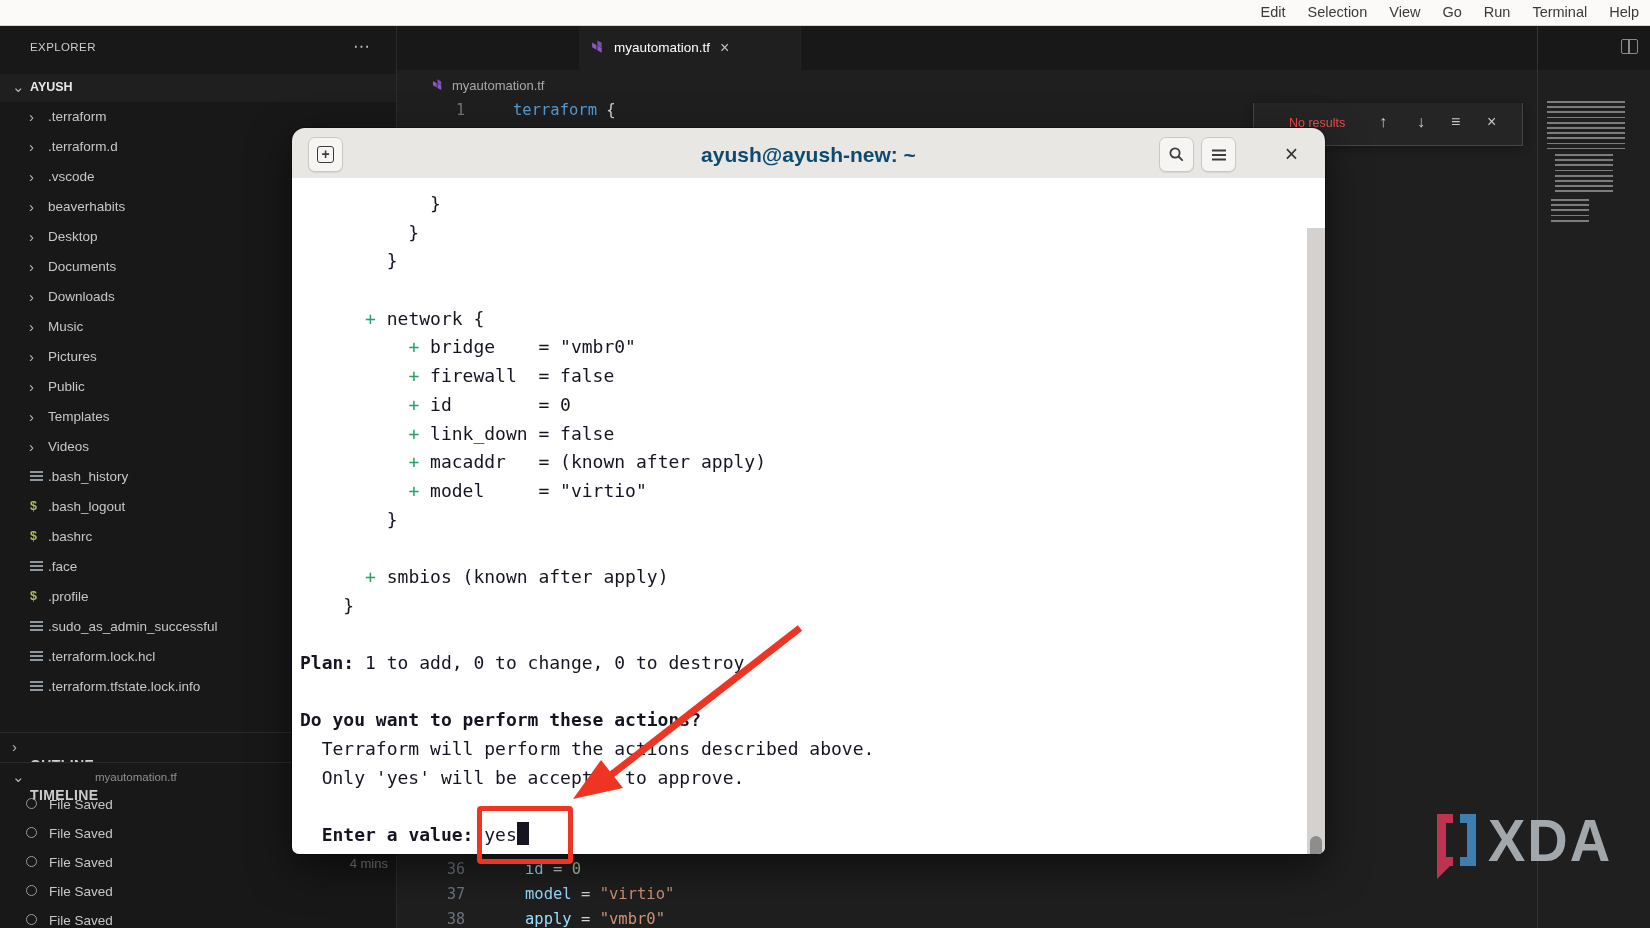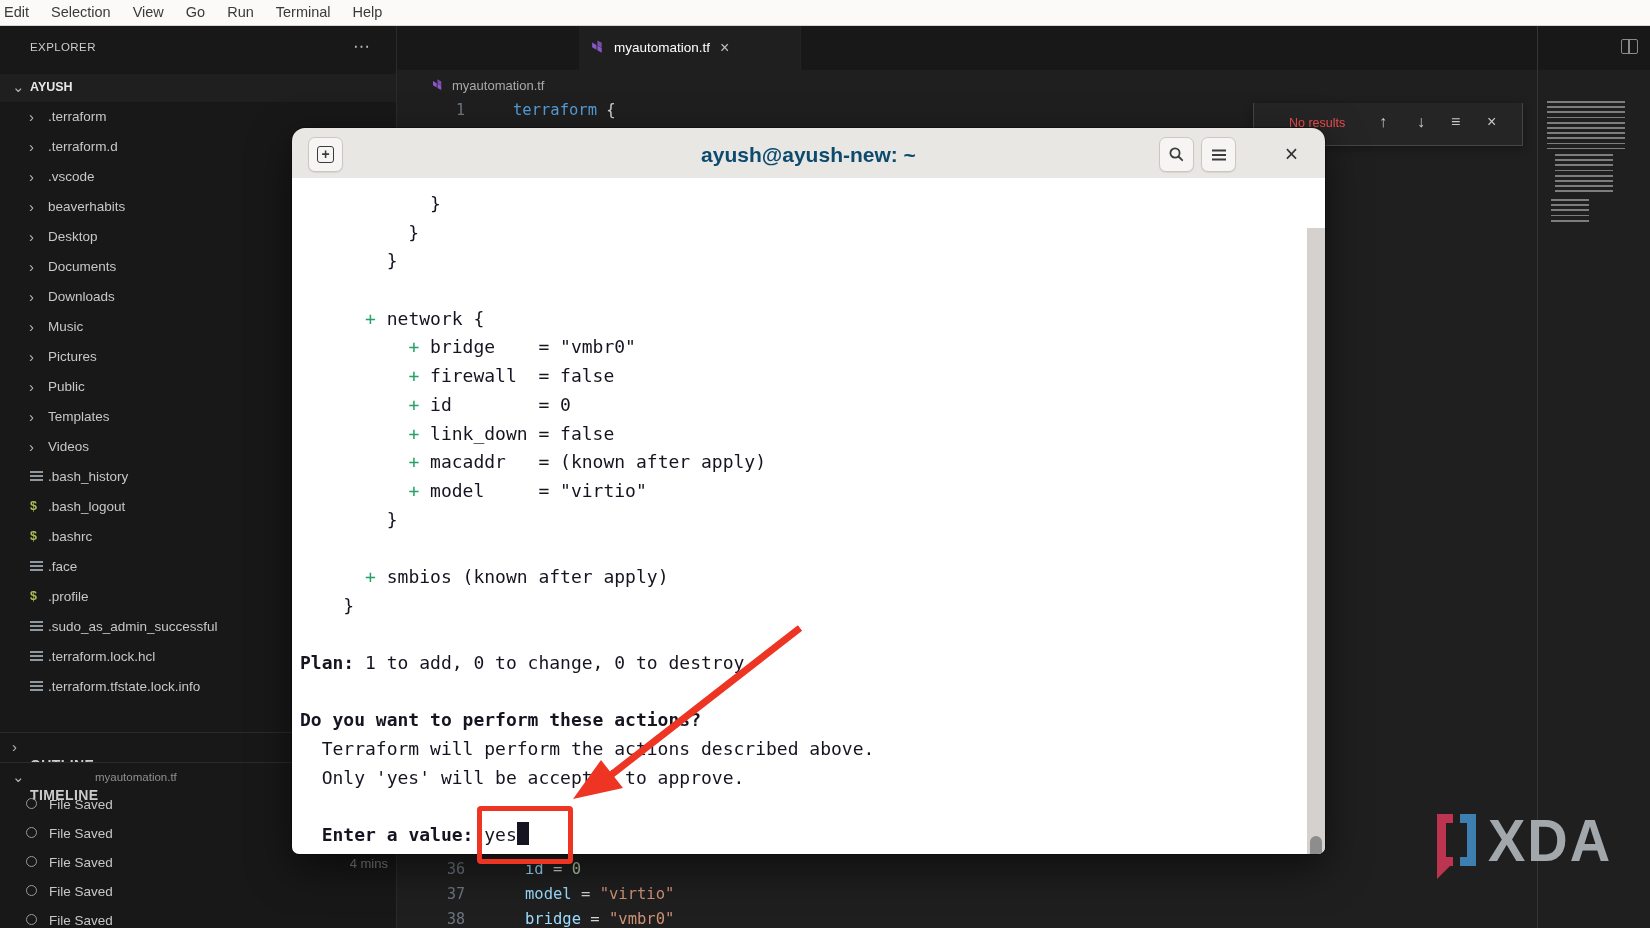--- a/index.html
+++ b/index.html
@@ -1,21 +1,21 @@
 <!DOCTYPE html>
 <html><head>
 <meta charset="utf-8">
 <style>
   html,body{margin:0;padding:0;background:#101010;}
   #stage{position:relative;width:1650px;height:928px;overflow:hidden;
          font-family:"Liberation Sans",sans-serif;background:#1f1f1f;}
 
   
   #menubar{position:absolute;left:0;top:0;width:1650px;height:25px;background:#fbfaf9;
-           border-bottom:1px solid #d8d5d2;display:flex;align-items:center;z-index:2;}
+           border-bottom:1px solid #d8d5d2;display:flex;align-items:center;z-index:2;justify-content:flex-end;}
   .menu-item{font-size:14.5px;color:#3a3a3a;padding:0 11px;line-height:25px;cursor:default;}
   .menu-item:first-child{margin-left:-7px;}
 
   
   #sidebar{position:absolute;left:0;top:25px;width:396px;height:915px;background:#181818;
            border-right:1px solid #2b2b2b;z-index:1;color:#cccccc;}
   .s-row{position:absolute;left:0;width:100%;}
   #explorer-row{top:9px;height:28px;}
   #explorer-title{position:absolute;left:30px;top:7px;font-size:11.5px;letter-spacing:.4px;color:#cccccc;}
   #explorer-actions{position:absolute;right:26px;top:2px;font-size:17px;color:#bbbbbb;}
@@ -281,21 +281,21 @@
   <div id="code-top">
       <div class="gut" style="left: 420px; top: 101px;">1</div>
       <div class="code-line" style="left: 513px; top: 101px;"><span class="cs-kw">terraform</span><span class="cs-pl"> {</span></div>
     </div>
   <div id="code-bottom">
       <div class="gut" style="left: 420px; top: 860px;">36</div>
       <div class="code-line" style="left: 525px; top: 860px;"><span class="cs-prop">id</span><span class="cs-pl"> = </span><span class="cs-num">0</span></div>
       <div class="gut" style="left: 420px; top: 885px;">37</div>
       <div class="code-line" style="left: 525px; top: 885px;"><span class="cs-prop">model</span><span class="cs-pl"> = </span><span class="cs-str">"virtio"</span></div>
       <div class="gut" style="left: 420px; top: 910px;">38</div>
-      <div class="code-line" style="left: 525px; top: 910px;"><span class="cs-prop">bridge</span><span class="cs-pl"> = </span><span class="cs-str">"vmbr0"</span></div>
+      <div class="code-line" style="left: 525px; top: 910px;"><span class="cs-prop">apply</span><span class="cs-pl"> = </span><span class="cs-str">"vmbr0"</span></div>
     </div>
 
   <div id="find-widget">
     <span id="find-results">No results</span>
     <span class="fw-ic" id="fw-prev">↑</span>
     <span class="fw-ic" id="fw-next">↓</span>
     <span class="fw-ic" id="fw-sel">≡</span>
     <span class="fw-ic" id="fw-close">×</span>
   </div>
 

